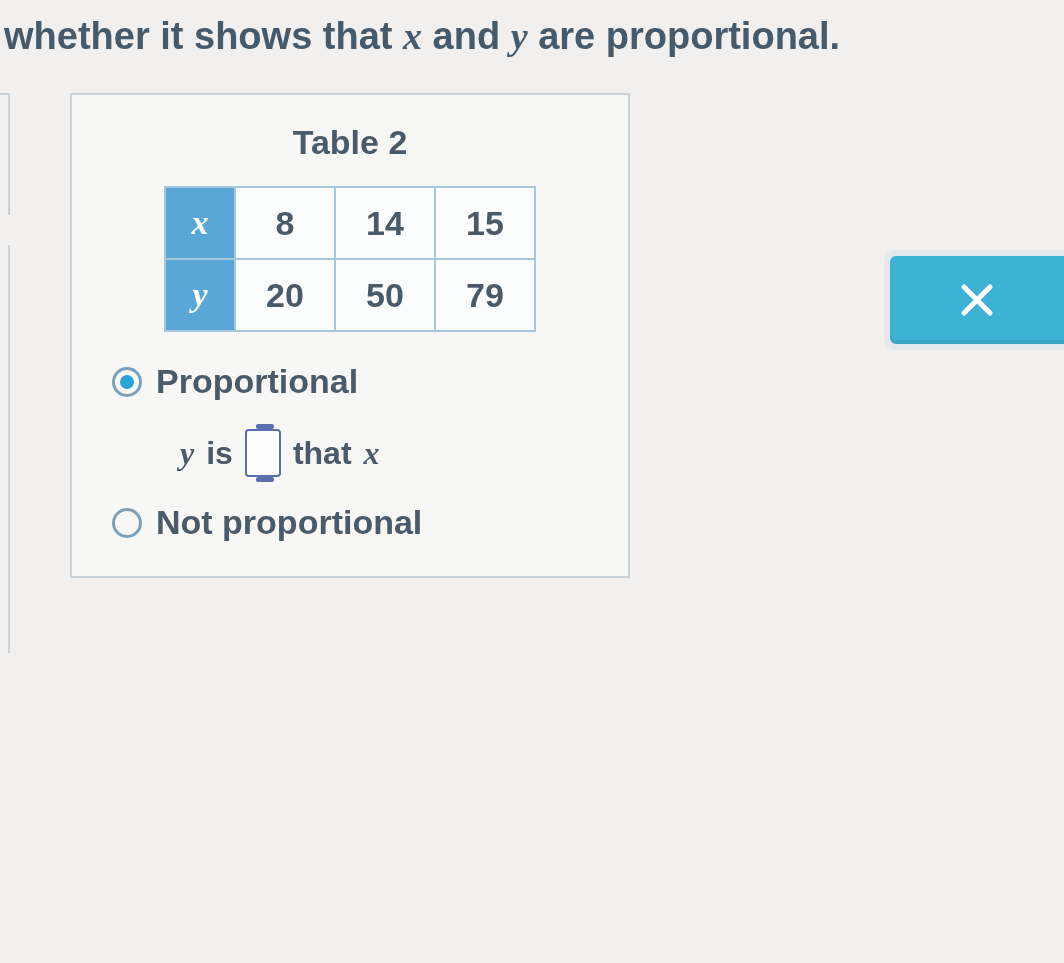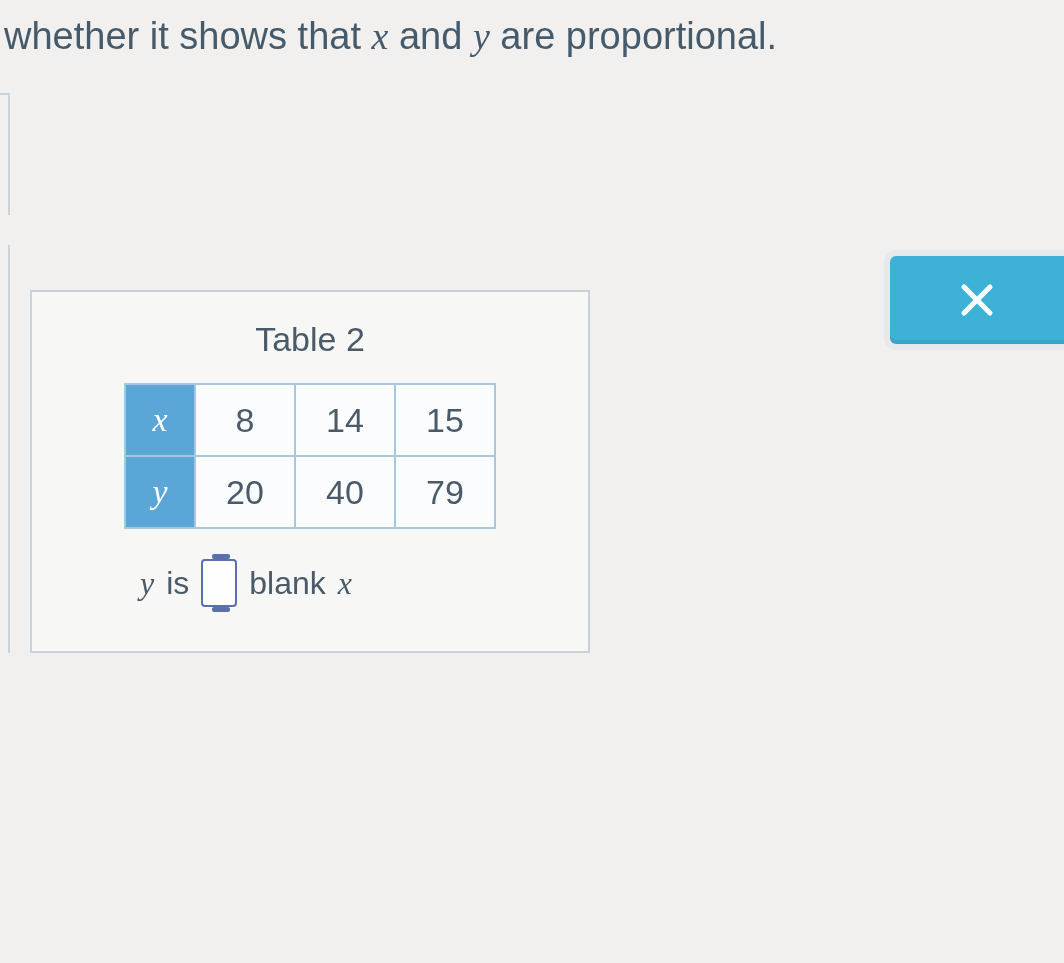--- a/index.html
+++ b/index.html
@@ -7,34 +7,35 @@
     width: 1064px;
     height: 963px;
     font-family: Arial, Helvetica, sans-serif;
     background: #f1f0ee;
     color: #3a4a5a;
     overflow: hidden;
   }
   .page {
     padding: 10px 0 0 0;
     position: relative;
+    font-weight: bold;
   }
   .instr {
     font-size: 38px;
     color: #455a6b;
     line-height: 1.4;
     margin-bottom: 18px;
     padding-left: 4px;
     white-space: nowrap;
   }
   .italic { font-style: italic; font-family: "Times New Roman", serif; }
   .work-area {
     display: flex;
-    align-items: flex-end;
-    gap: 20px;
+    align-items: flex-start;
+    gap: 60px;
     margin-top: 30px;
   }
   .left-stub {
     width: 10px;
     height: 560px;
     border-right: 2px solid #c9d2d9;
     border-top: 2px solid #c9d2d9;
     position: relative;
   }
   .left-stub .gap {
@@ -180,35 +181,43 @@
         <tbody>
             <tr>
           <td class="hdr">x</td>
           <td>8</td>
           <td>14</td>
           <td>15</td>
         </tr>
         <tr>
           <td class="hdr">y</td>
           <td>20</td>
-          <td>40</td>
+          <td>50</td>
           <td>79</td>
         </tr>
       </tbody>
         </table>
 
+      <div class="option">
+        <span class="radio selected"></span>
+        <span>Proportional</span>
+      </div>
 
       <div class="fill-line">
         <span>y</span>
         <span class="plain">is</span>
         <span class="blank"></span>
-        <span class="plain">blank</span>
+        <span class="plain">that</span>
         <span>x</span>
       </div>
 
+      <div class="option" style="margin-top:26px;">
+        <span class="radio"></span>
+        <span>Not proportional</span>
+      </div>
     </div>
   </div>
 
   <div class="x-btn">
     <svg width="38" height="38" viewBox="0 0 38 38" fill="none">
       <line x1="6" y1="6" x2="32" y2="32" stroke-width="5" stroke-linecap="round"></line>
       <line x1="32" y1="6" x2="6" y2="32" stroke-width="5" stroke-linecap="round"></line>
     </svg>
   </div>
 

